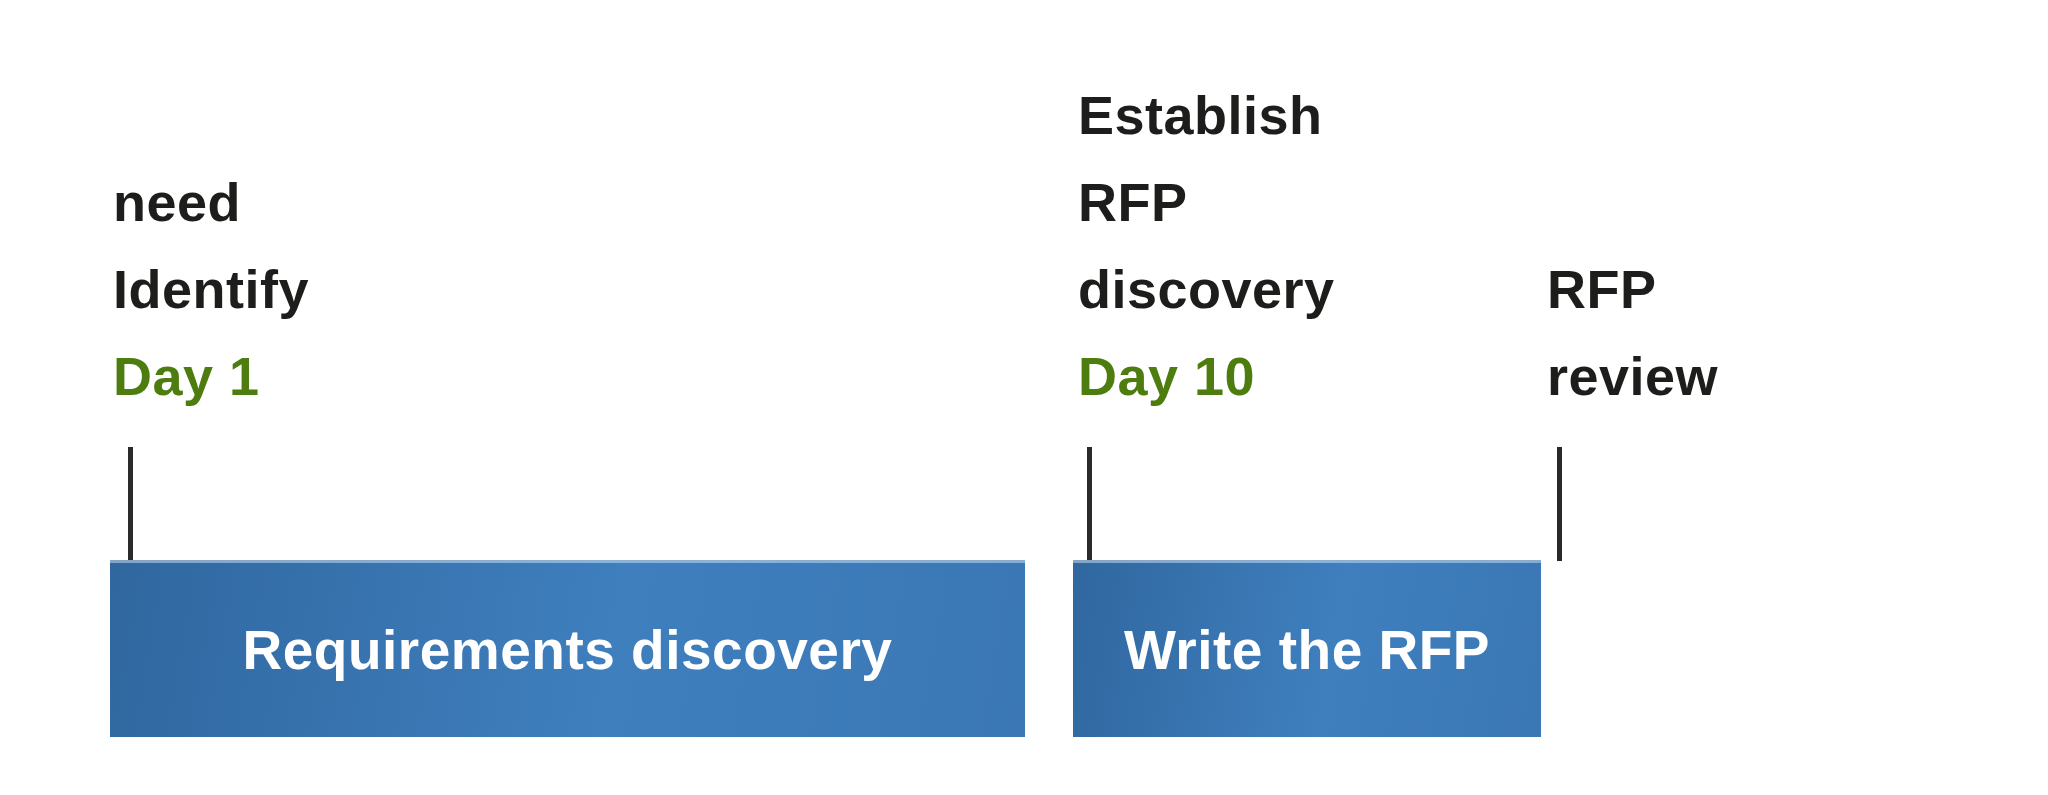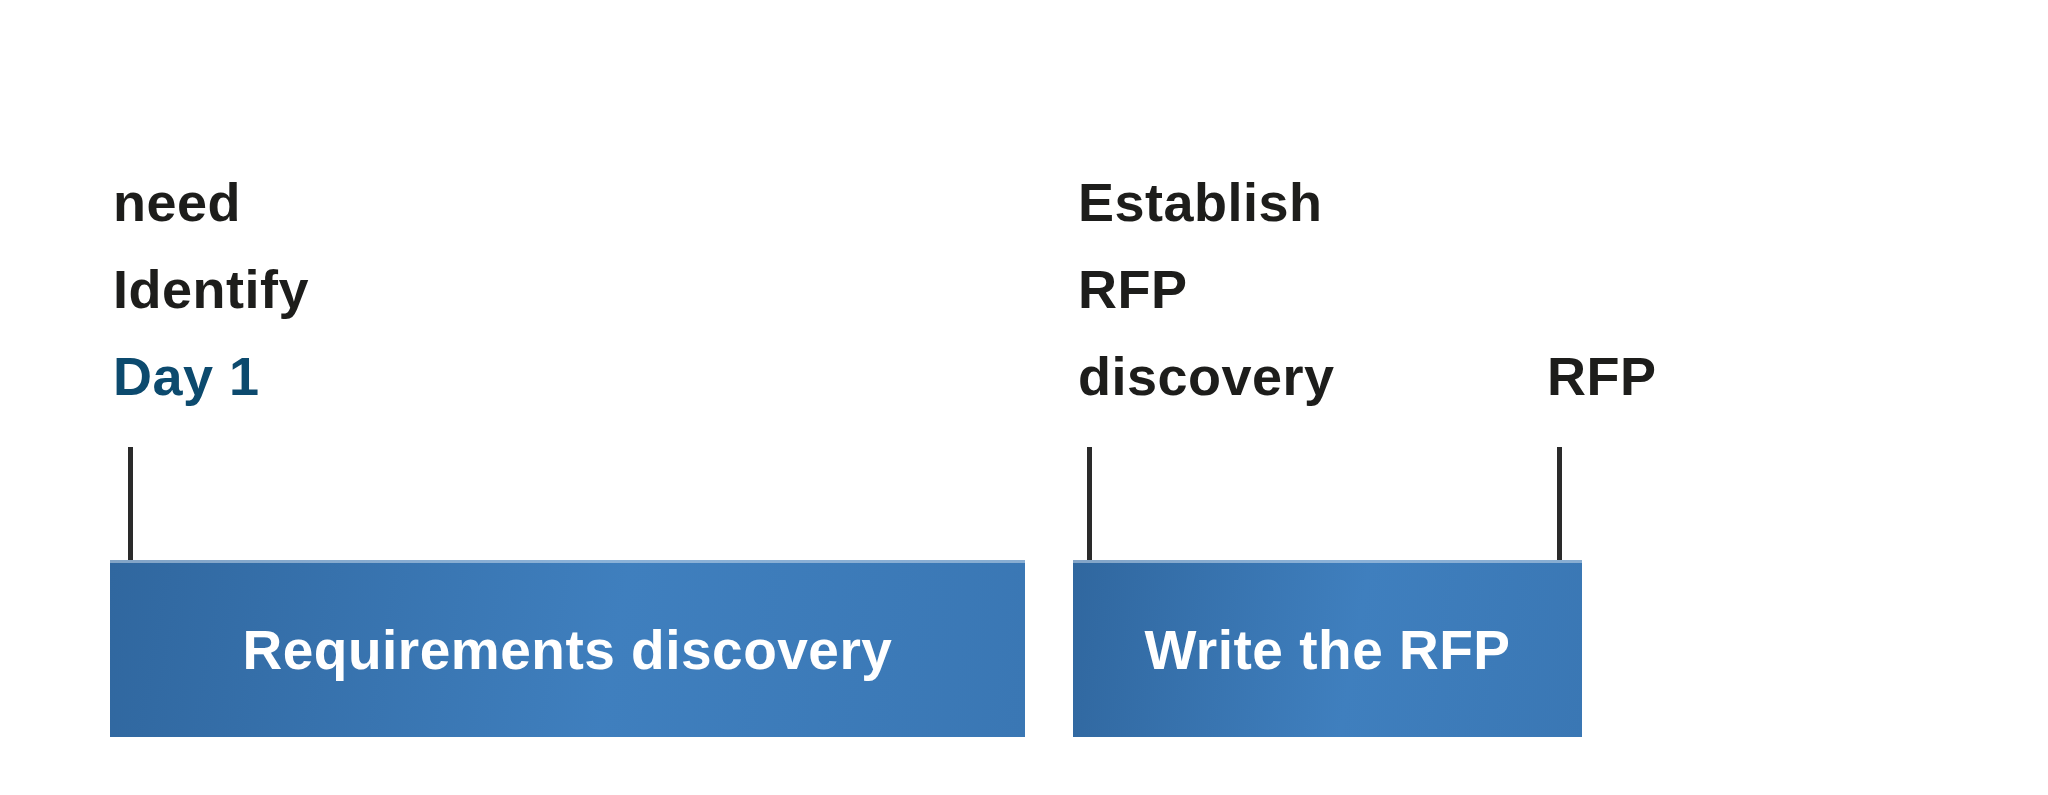--- a/index.html
+++ b/index.html
@@ -26,21 +26,21 @@
     color: #1d1d1b;
     letter-spacing: 0.5px;
     white-space: nowrap;
   }
   .m1 { left: 113px; }
   .m2 { left: 1078px; }
   .m3 { left: 1547px; }
   .milestone .line { display: block; }
   .milestone .day {
     display: block;
-    color: #0c4a6e;
+    color: #4d7c0f;
     font-weight: 600;
   }
 
   
   .tick {
     position: absolute;
     top: 447px;
     height: 114px;
     width: 5px;
     background: #2a2a2a;
@@ -60,41 +60,43 @@
     display: flex;
     align-items: center;
     justify-content: center;
     color: #ffffff;
     font-size: 55px;
     font-weight: 700;
     letter-spacing: 0.5px;
     white-space: nowrap;
   }
   .bar1 { left: 110px; width: 915px; }
-  .bar2 { left: 1073px; width: 509px; }
+  .bar2 { left: 1073px; width: 468px; }
 </style>
 </head>
 <body>
 
 <div class="canvas">
 
   <div class="milestone m1">
     <span class="line">need</span>
     <span class="line">Identify</span>
     <span class="day">Day 1</span>
   </div>
 
   <div class="milestone m2">
     <span class="line">Establish</span>
     <span class="line">RFP</span>
     <span class="line">discovery</span>
+    <span class="day">Day 10</span>
   </div>
 
   <div class="milestone m3">
     <span class="line">RFP</span>
+    <span class="line">review</span>
   </div>
 
   <div class="tick tick1"></div>
   <div class="tick tick2"></div>
   <div class="tick tick3"></div>
 
   <div class="bar bar1">
     <span>Requirements discovery</span>
   </div>
   <div class="bar bar2">

